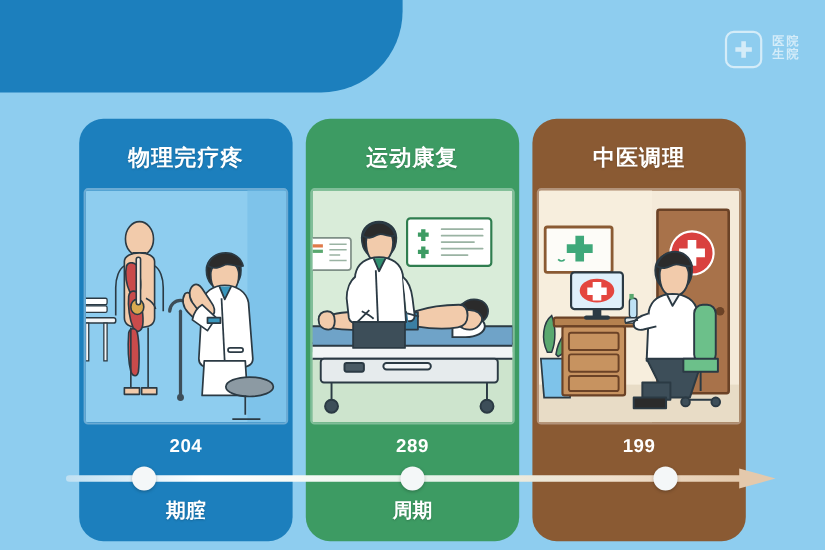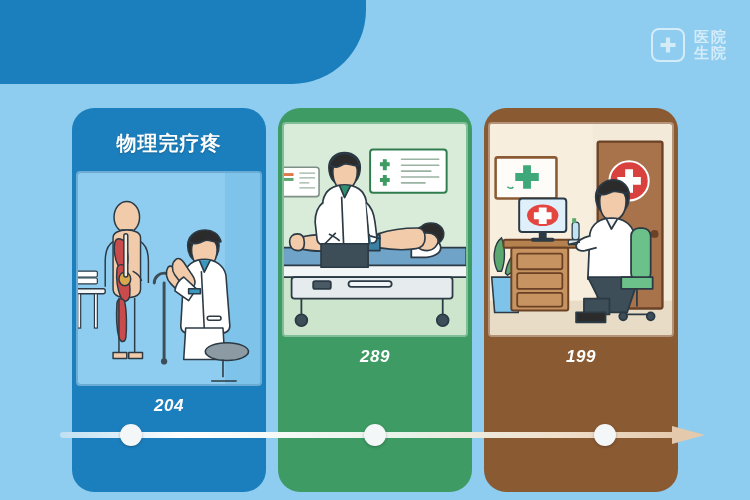--- a/index.html
+++ b/index.html
@@ -34,21 +34,21 @@
     width:34px; height:34px; border-radius:8px;
     border:2px solid #ffffff;
     display:flex; align-items:center; justify-content:center;
   }
   #brand-mark svg{ display:block; }
   #brand-text{
     display:flex; flex-direction:column; justify-content:center;
     line-height:1.05;
   }
   #brand-text span{
-    font-size:15px; font-weight:bold; color:#ffffff;
+    font-size:11px; font-weight:bold; color:#ffffff;
     letter-spacing:2px;
   }
 
   
   #cards{
     position:absolute; left:0; top:108px; width:750px; height:384px;
     display:flex; gap:12px; padding:0 72px;
   }
   .card{
     flex:1 1 0; position:relative;
@@ -65,21 +65,20 @@
     width:186px; height:215px;
     border-radius:4px;
     overflow:hidden; position:relative;
     border:2px solid rgba(255,255,255,.35);
   }
   .card-art svg{ display:block; width:100%; height:100%; }
 
   .card-metric{
     margin-top:10px; font-size:17px; font-weight:bold; color:#ffffff;
     letter-spacing:.5px;
-    font-style:italic;
   }
   .card-step{
     position:absolute; bottom:16px; left:0; width:100%;
     text-align:center;
     font-size:18px; font-weight:bold; color:#ffffff;
     text-shadow:0 1px 2px rgba(0,0,0,.2);
   }
 
   
   #timeline{
@@ -175,23 +174,25 @@
         </g>
 
         <g stroke="#2b3a44" stroke-width="1.6">
           <ellipse cx="152" cy="182" rx="22" ry="9" fill="#8c9aa3"></ellipse>
           <path d="M148 190v18" fill="none"></path>
           <path d="M136 212h26" fill="none"></path>
         </g>
       </svg>
     </div>
     <div class="card-metric">204</div>
+    <div class="card-step">期腟</div>
   </div>
 
   <div class="card" style="background:#3d9b63">
+    <div class="card-title">运动康复</div>
     <div class="card-art">
       <svg viewBox="0 0 186 215" preserveAspectRatio="xMidYMid slice">
         <rect width="186" height="215" fill="#d9ecd9"></rect>
         <rect x="0" y="150" width="186" height="65" fill="#cde4cd"></rect>
 
         <rect x="88" y="26" width="78" height="44" rx="3" fill="#ffffff" stroke="#2f7d4f" stroke-width="2"></rect>
         <g fill="#3d9b63">
           <path d="M101 36h4v3h3v4h-3v4h-4v-4h-3v-4h3z"></path>
           <path d="M101 52h4v3h3v4h-3v4h-4v-4h-3v-4h3z"></path>
         </g>
@@ -244,23 +245,25 @@
           <path d="M40 80c-5 4-8 12-8 20l2 18c1 5 6 6 9 3l10-10" fill="#ffffff"></path>
           <path d="M84 80c5 4 8 12 9 20l2 16c0 4-3 6-6 5" fill="#ffffff"></path>
           <path d="M46 112c4 2 8 4 11 7" fill="#f2cbab"></path>
           <path d="M88 114c4 1 8 2 11 3" fill="#f2cbab"></path>
 
           <path d="M38 122h48v24H38z" fill="#3d4e59"></path>
         </g>
       </svg>
     </div>
     <div class="card-metric">289</div>
+    <div class="card-step">周期</div>
   </div>
 
   <div class="card" style="background:#8a5a33">
+    <div class="card-title">中医调理</div>
     <div class="card-art">
       <svg viewBox="0 0 186 215" preserveAspectRatio="xMidYMid slice">
         <rect width="186" height="215" fill="#f4ead9"></rect>
         <rect x="0" y="0" width="105" height="215" fill="#f7eedd"></rect>
         <rect x="0" y="180" width="186" height="35" fill="#e8dcc6"></rect>
 
         <rect x="110" y="18" width="66" height="170" rx="2" fill="#a8724a" stroke="#6b4226" stroke-width="2.4"></rect>
         <circle cx="168" cy="112" r="4" fill="#6b4226"></circle>
 
         <circle cx="142" cy="58" r="20" fill="#d9413f" stroke="#ffffff" stroke-width="2"></circle>

